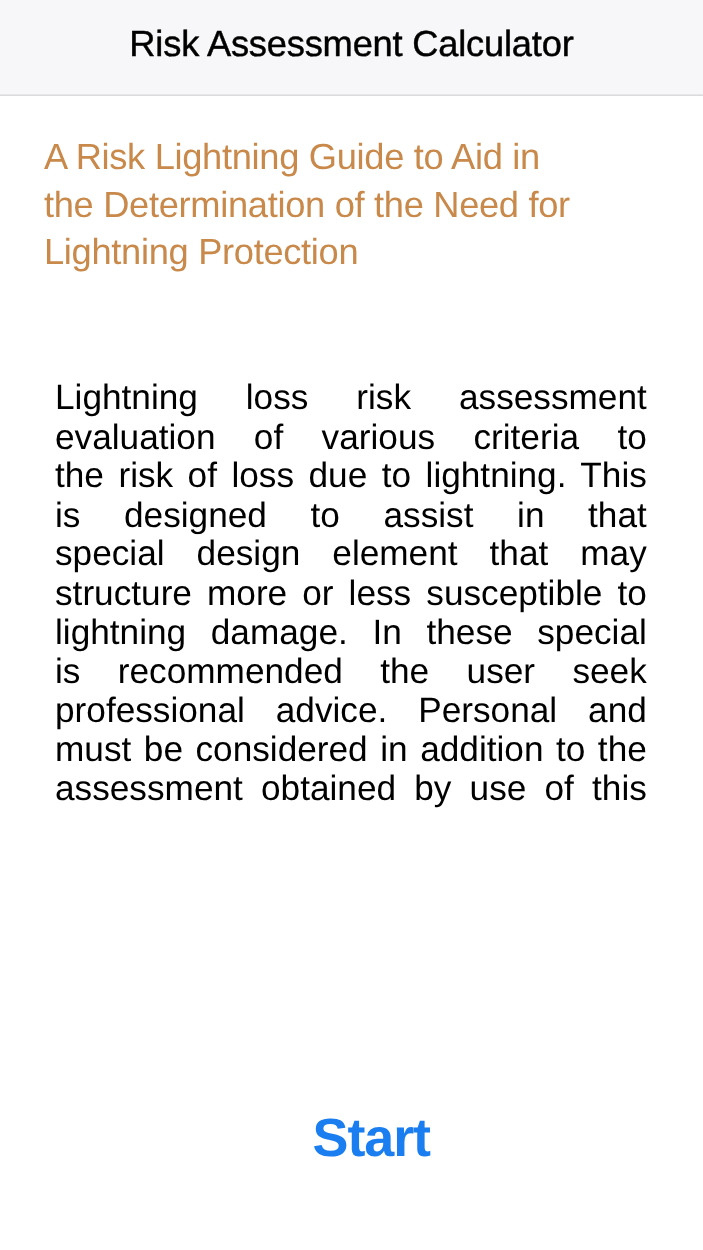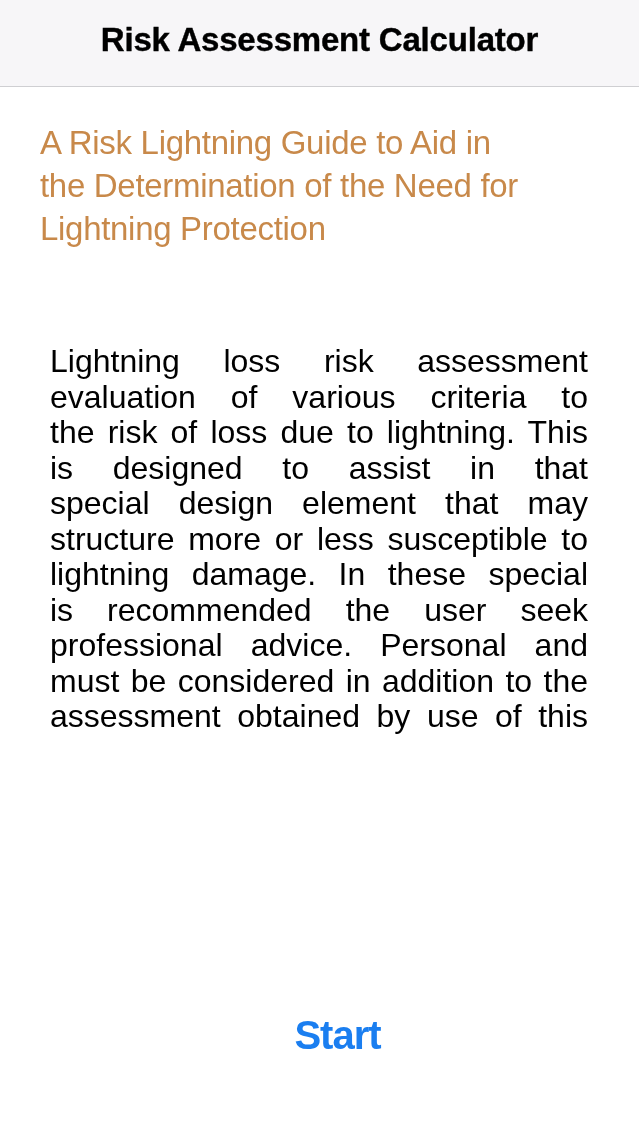--- a/index.html
+++ b/index.html
@@ -9,21 +9,21 @@
       font-family: "Liberation Sans", sans-serif;
       position: relative;
     }
     .navbar {
       position: absolute; left: 0; top: 0; width: 639px; height: 86px;
       background: #f7f6f8;
       border-bottom: 1px solid #cfcfd2;
       display: flex; align-items: center; justify-content: center;
     }
     .nav-title {
-      font-size: 33px; color: #000; font-weight: bold;
+      font-size: 33px; color: #000; font-weight: normal;
       letter-spacing: -0.2px;
       margin-top: -6px;
       text-align: right;
       -webkit-text-stroke: 0.4px #000;
     }
     .heading {
       position: absolute; left: 40px; top: 121px; width: 560px;
       color: #c8894a;
       font-size: 33px; line-height: 43px;
       letter-spacing: -0.3px;
@@ -44,21 +44,21 @@
     }
     .body-text .bl.last { text-align-last: left; }
     .start-button {
       position: absolute; left: 0; top: 1000px; width: 639px; height: 70px;
       display: flex; align-items: center; justify-content: center;
       background: transparent; border: none; cursor: pointer;
       padding: 0;
     }
     .start-label {
       color: #1a7ef0;
-      font-size: 40px; font-weight: bold;
+      font-size: 49px; font-weight: bold;
       letter-spacing: -1px;
       margin-left: 36px;
     }
   </style>
 </head>
 <body>
 
 <header class="navbar">
   <div class="nav-title">Risk Assessment Calculator</div>
 </header>

